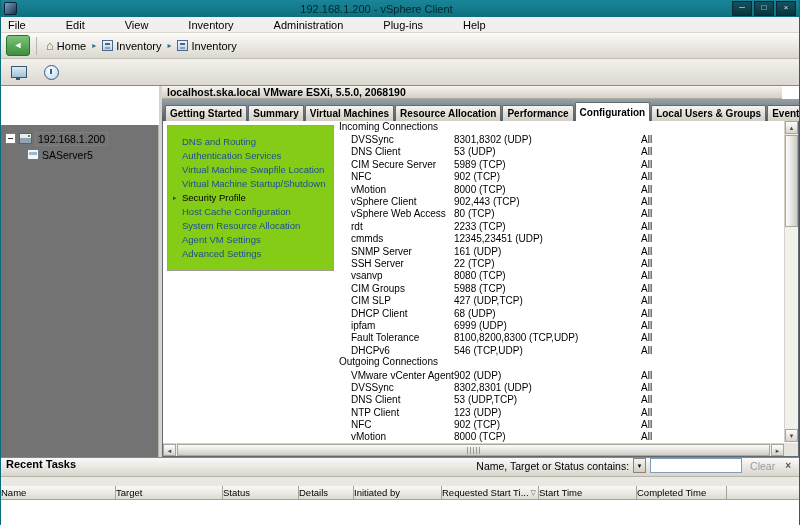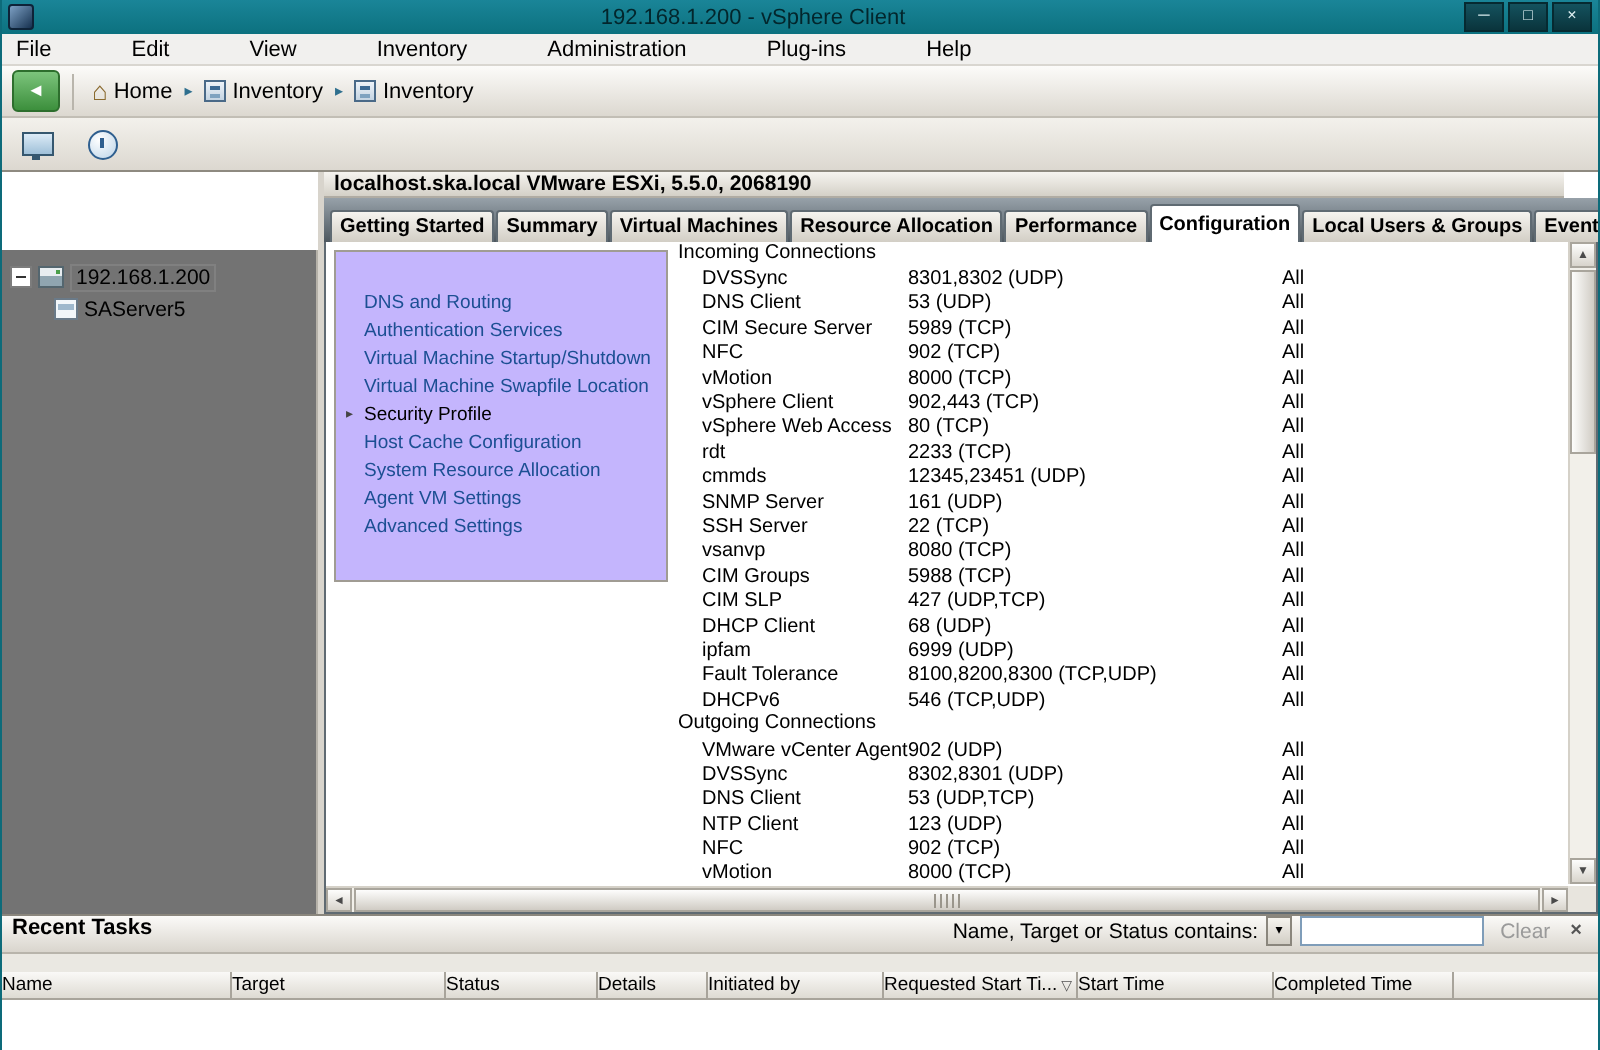--- a/index.html
+++ b/index.html
@@ -50,21 +50,21 @@
   .root-label{border:1px solid #808080;padding:0 2px;}
 
   
   .host-header{position:absolute;left:161px;top:86px;right:17px;height:13px;background:linear-gradient(#f6f4f0,#d4d0c7);border-bottom:1px solid #b0aca3;font-weight:bold;font-size:10.5px;padding-left:5px;line-height:13px;box-sizing:border-box;white-space:nowrap;}
   .tab-strip{position:absolute;left:161px;top:99px;right:0;height:22px;background:linear-gradient(#97a1a9,#4e585f);display:flex;align-items:flex-end;padding-left:3px;box-sizing:border-box;overflow:hidden;}
   .tab{height:16px;line-height:16px;padding:0 4px;font-size:10px;background:linear-gradient(#f6f4ef,#d2cec5);border:1px solid #5f6a72;border-bottom:none;border-radius:2px 2px 0 0;margin-right:1px;white-space:nowrap;box-sizing:border-box;font-weight:bold;}
   .tab.active{background:#fff;height:19px;line-height:19px;}
 
   
   .tab-content{position:absolute;left:161px;top:121px;right:0;height:336px;background:#fff;border:1px solid #5f6a72;border-top:none;box-sizing:border-box;}
-  .sw-box{position:absolute;left:4px;top:4px;width:167px;border:1px solid #a09c93;background:#c4b5fd;padding:19px 0;box-sizing:border-box;z-index:2;}
+  .sw-box{position:absolute;left:4px;top:4px;width:167px;border:1px solid #a09c93;background:#84cc16;padding:9px 0;box-sizing:border-box;z-index:2;}
   .sw-item{position:relative;height:14px;line-height:14px;padding-left:14px;font-size:9.5px;color:#1c4f93;white-space:nowrap;overflow:hidden;}
   .sw-item.selected{color:#000;}
   .sw-item .marker{display:none;position:absolute;left:5px;top:0;font-size:7px;color:#444;}
   .sw-item.selected .marker{display:inline;}
 
   .fw-table{position:absolute;left:176px;top:0;right:16px;}
   .fw-group{height:12.4px;line-height:12.4px;font-size:10px;white-space:nowrap;}
   .fw-row{display:flex;height:12.4px;align-items:center;font-size:10px;white-space:nowrap;}
   .fw-name{width:115px;padding-left:12px;box-sizing:border-box;overflow:hidden;}
   .fw-ports{width:187px;box-sizing:border-box;overflow:hidden;}
@@ -190,23 +190,23 @@
     </div>
 
   <div class="tab-content">
 
     <div class="sw-box">
 
         <div class="sw-item"><span>DNS and Routing</span></div>
 
         <div class="sw-item"><span>Authentication Services</span></div>
 
+        <div class="sw-item"><span>Virtual Machine Swapfile Location</span></div>
+
         <div class="sw-item"><span>Virtual Machine Startup/Shutdown</span></div>
-
-        <div class="sw-item"><span>Virtual Machine Swapfile Location</span></div>
 
         <div class="sw-item selected"><span class="marker">▸</span><span>Security Profile</span></div>
 
         <div class="sw-item"><span>Host Cache Configuration</span></div>
 
         <div class="sw-item"><span>System Resource Allocation</span></div>
 
         <div class="sw-item"><span>Agent VM Settings</span></div>
 
         <div class="sw-item"><span>Advanced Settings</span></div>

